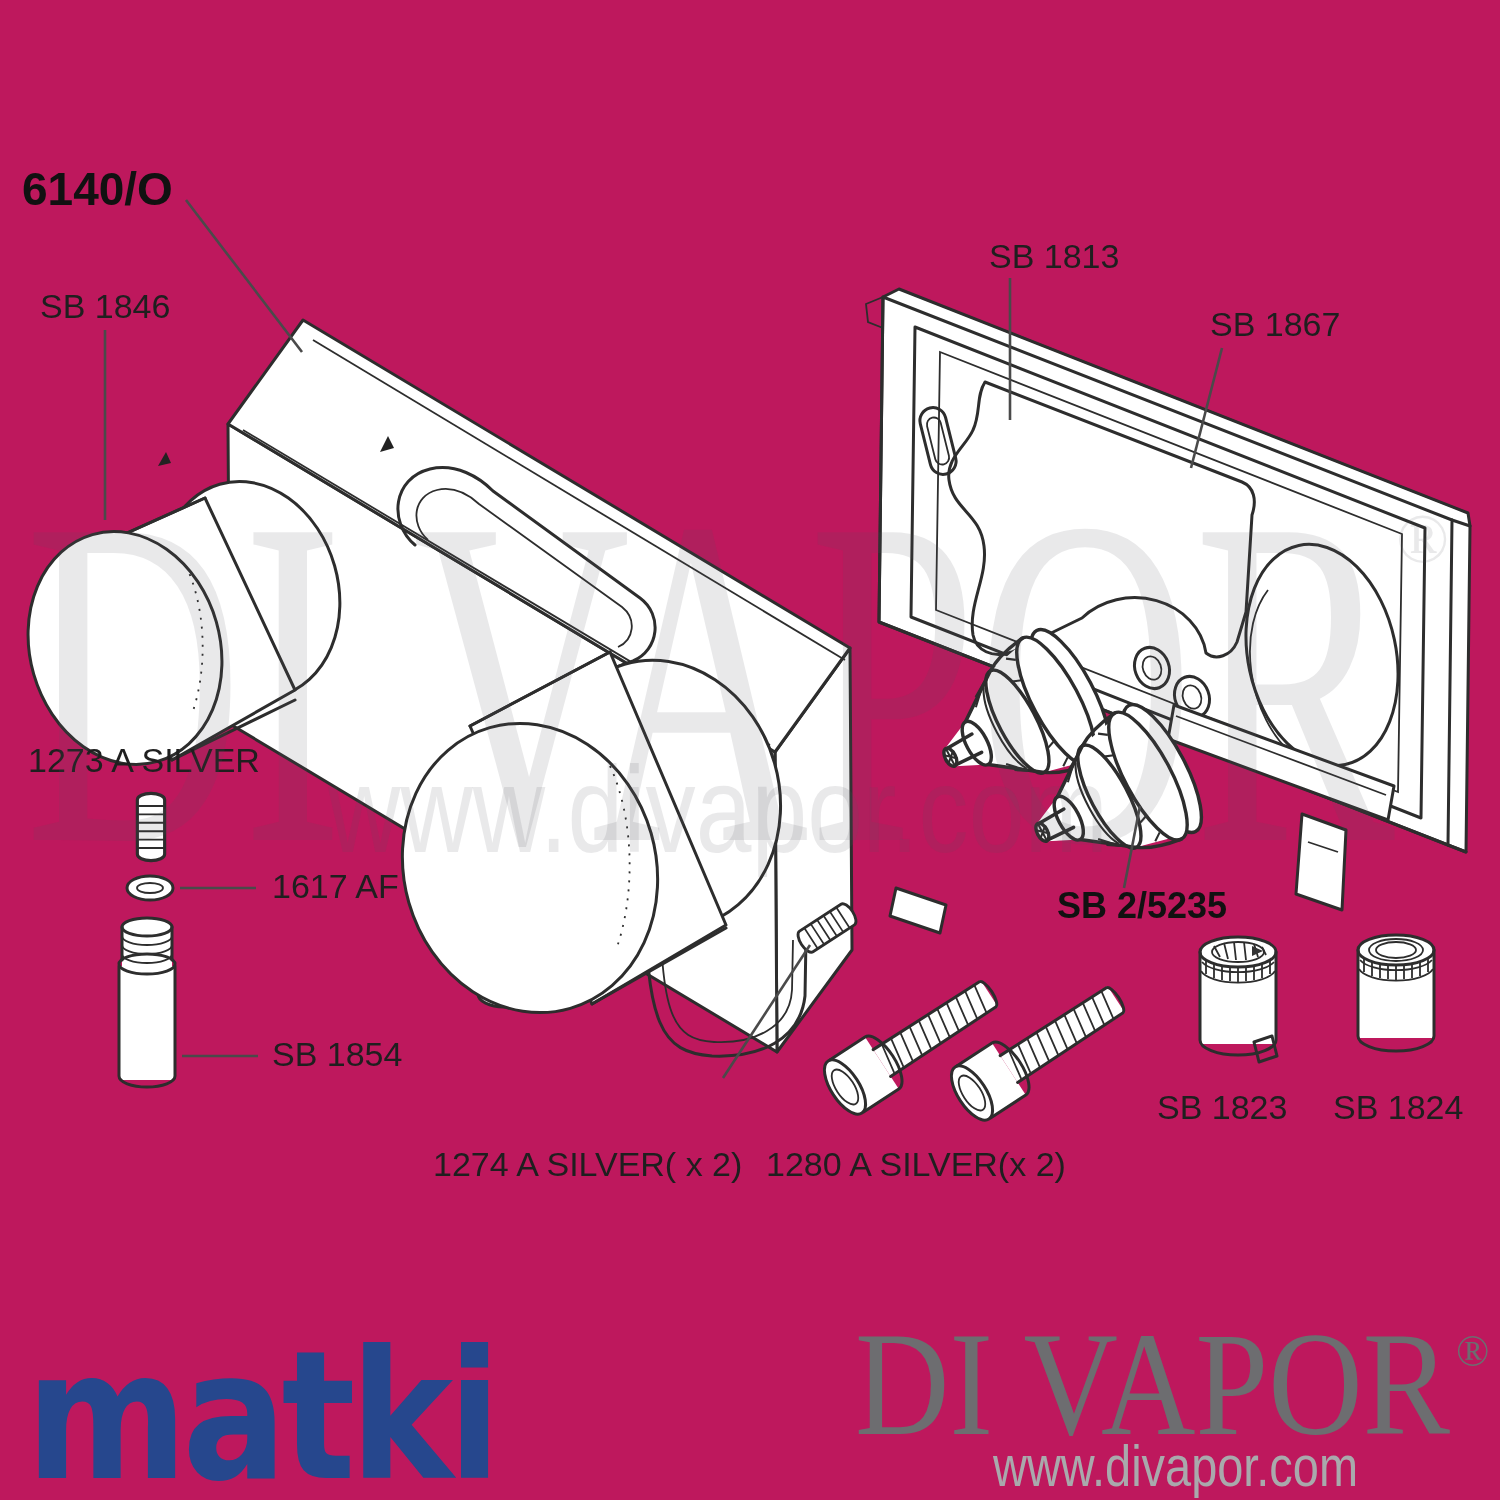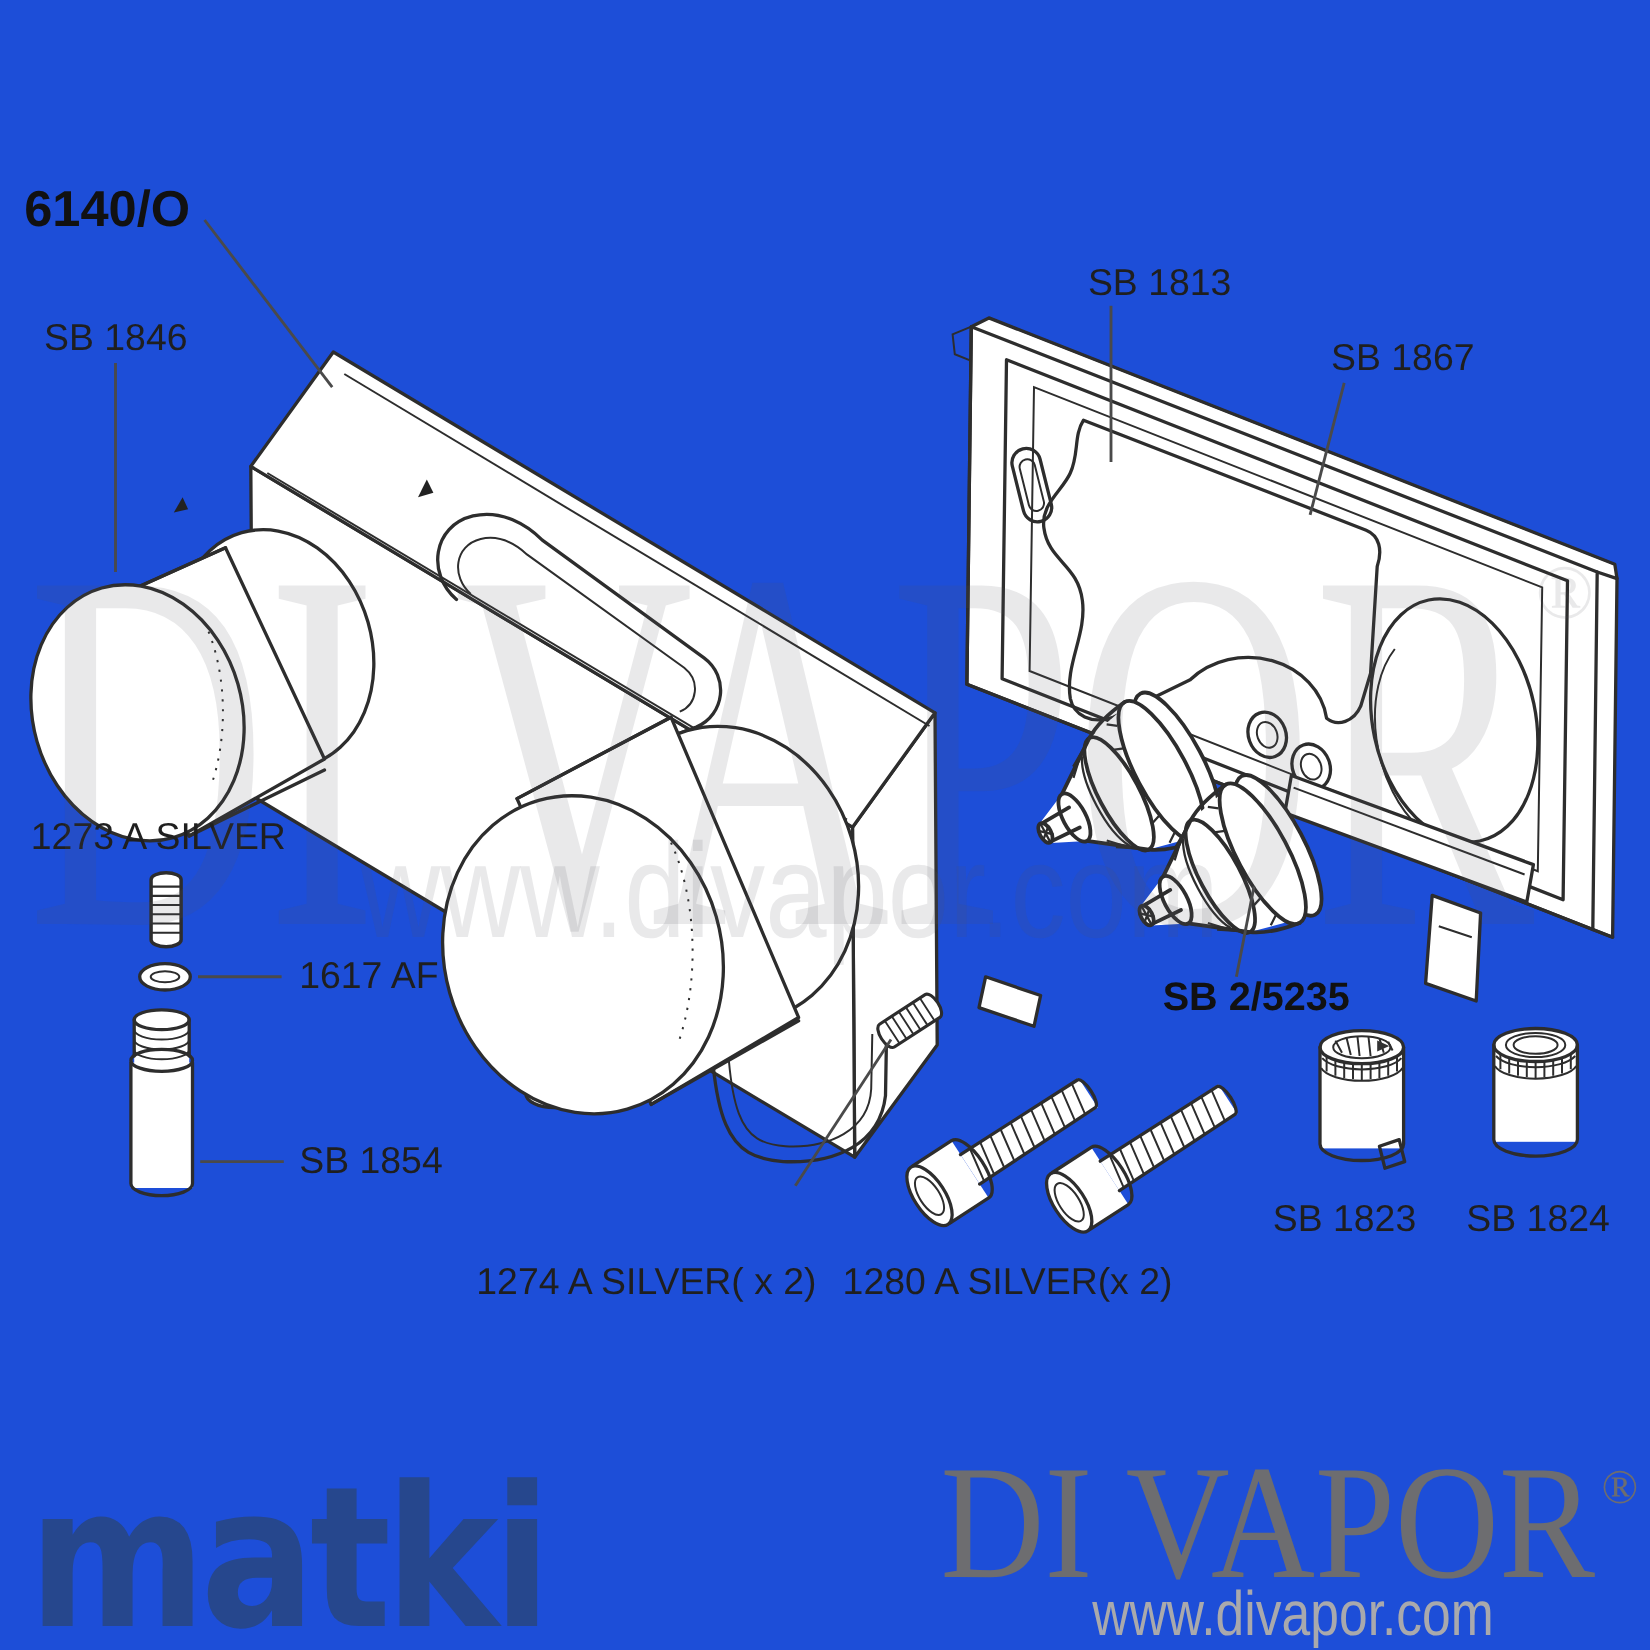--- a/index.html
+++ b/index.html
@@ -1,16 +1,16 @@
 <!DOCTYPE html>
 <html><head>
 <meta charset="utf-8">
 <style>
   html,body{margin:0;padding:0;background:#ffffff;}
-  #stage{width:1500px;height:1500px;position:relative;background:#1d4ed8;overflow:hidden;}
+  #stage{width:1500px;height:1500px;position:relative;background:#be185d;overflow:hidden;}
   svg{display:block;}
   .lbl{font-family:"Liberation Sans","DejaVu Sans",sans-serif;font-size:34px;fill:#1f1f1f;}
   .lbl-bold{font-family:"Liberation Sans","DejaVu Sans",sans-serif;font-weight:bold;fill:#111;}
   .ln{stroke:#2d2d2d;stroke-width:3;fill:none;stroke-linecap:round;stroke-linejoin:round;}
   .lnf{stroke:#2d2d2d;stroke-width:3;fill:#ffffff;stroke-linejoin:round;}
   .thin{stroke:#2d2d2d;stroke-width:1.8;fill:none;}
   .leader{stroke:#4a4a4a;stroke-width:2.6;fill:none;}
   .wm{font-family:"Liberation Serif","DejaVu Serif",serif;fill:#55555a;fill-opacity:0.13;}
   .wm2{font-family:"Liberation Sans","DejaVu Sans",sans-serif;fill:#55555a;fill-opacity:0.13;}
   .brand{font-family:"DejaVu Sans","Liberation Sans",sans-serif;font-weight:bold;letter-spacing:-6px;}

